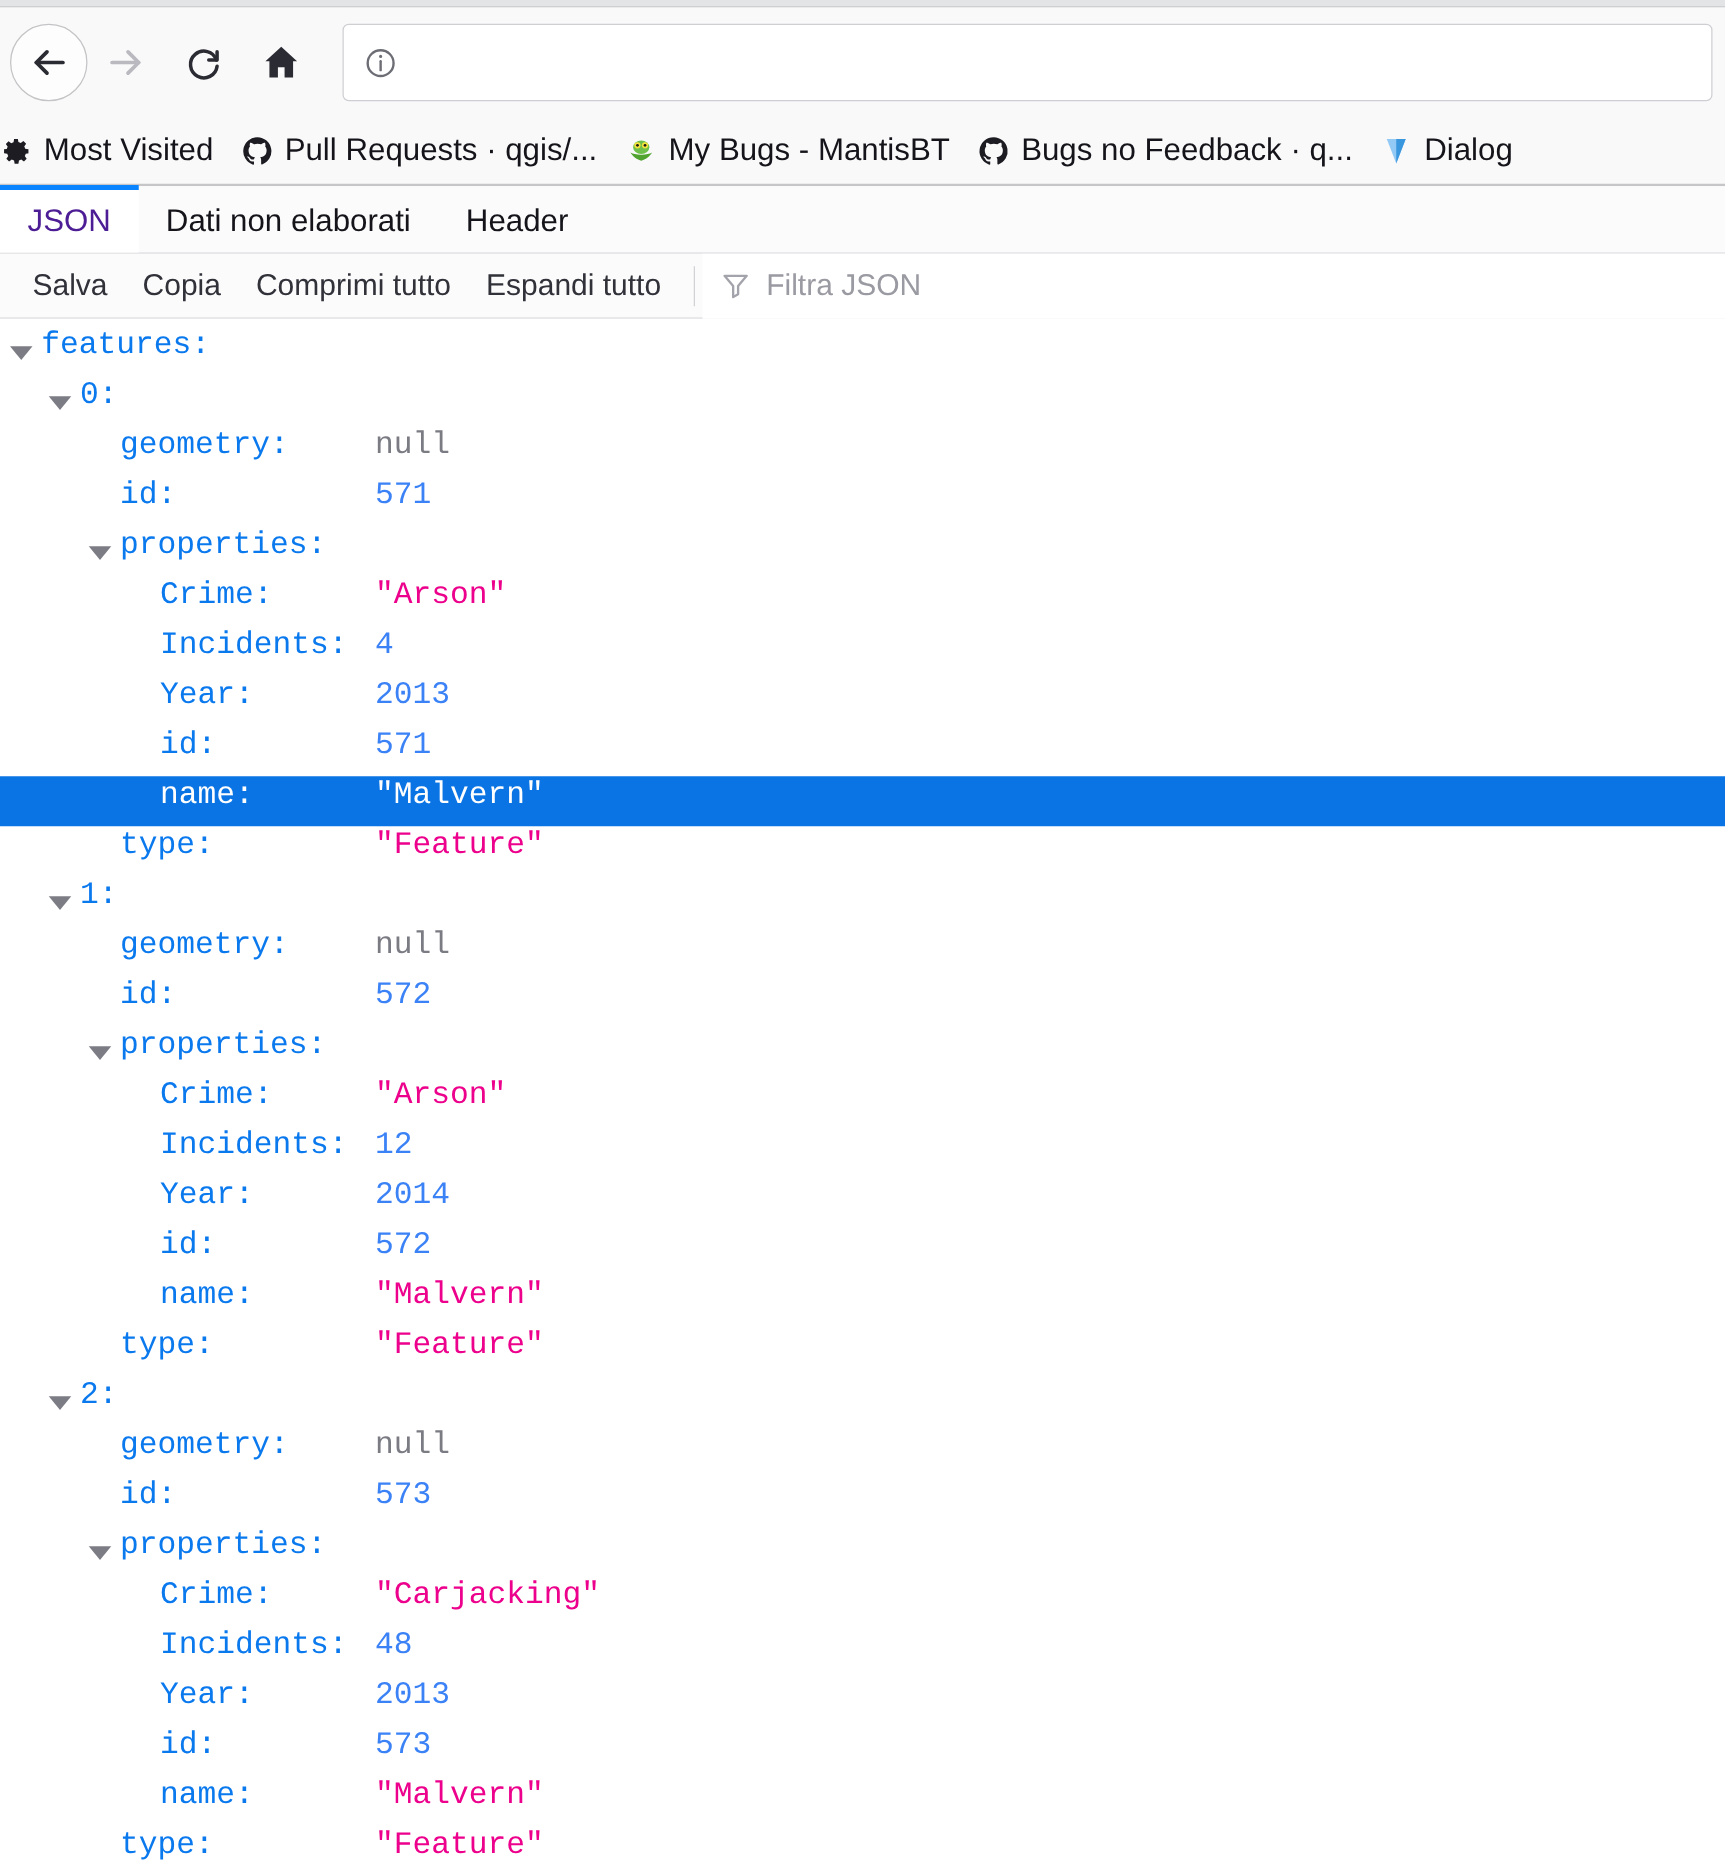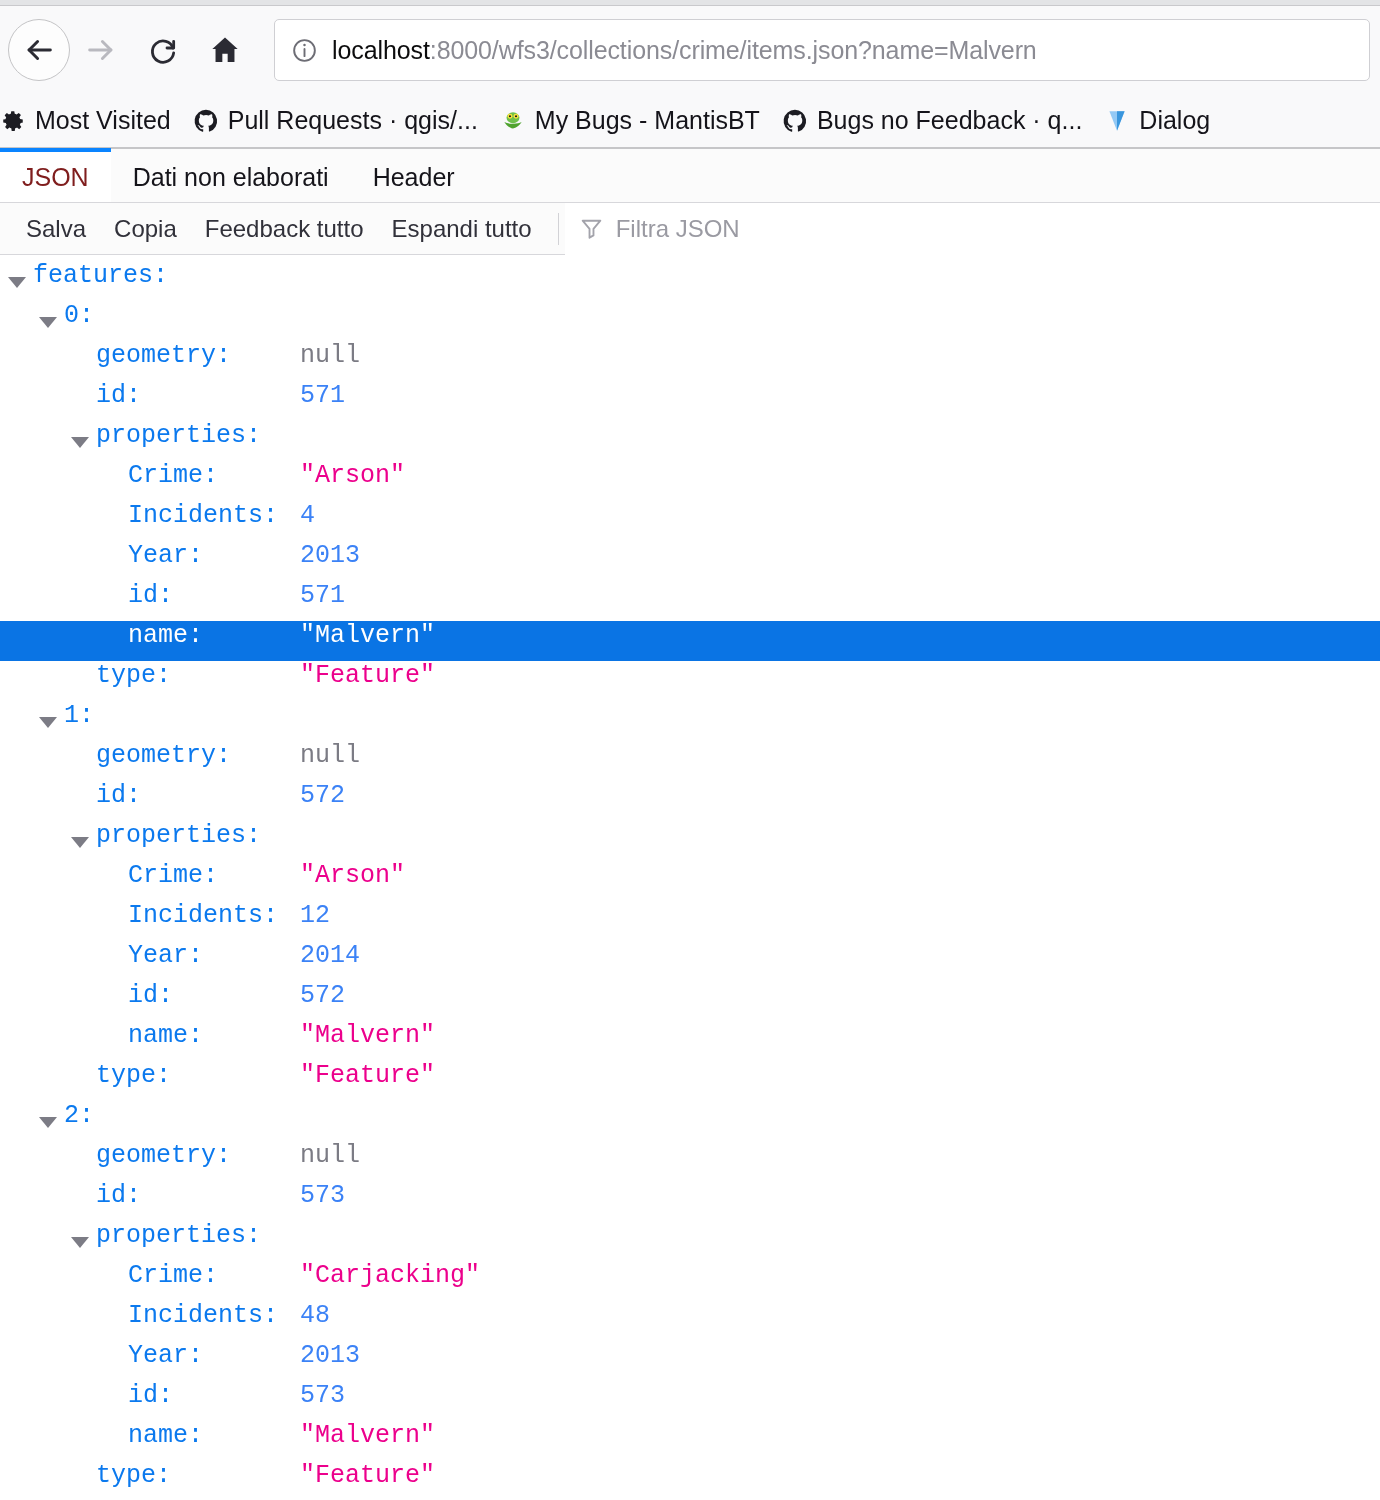--- a/index.html
+++ b/index.html
@@ -99,21 +99,21 @@
   }
   .vtab {
     display: flex; align-items: center;
     padding: 0 22px;
     font-size: 25px;
     color: #15141a;
     border-top: 4px solid transparent;
     margin-top: -1px;
   }
   .vtab.active {
-    color: #7f1d1d;
+    color: #4c1d95;
     border-top-color: #0a84ff;
     background: #ffffff;
   }
 
   
   #viewer-toolbar {
     height: 52px;
     background: #fbfbfb;
     border-bottom: 1px solid #d7d7db;
     display: flex;
@@ -245,21 +245,20 @@
     </div>
 
     <div id="urlbar-wrap">
       <span id="identity-icon">
         <svg width="27" height="27" viewBox="0 0 24 24" fill="none" stroke="#6d6d75" stroke-width="1.7">
           <circle cx="12" cy="12" r="9.2"></circle>
           <line x1="12" y1="10.6" x2="12" y2="17" stroke-linecap="round"></line>
           <circle cx="12" cy="7.2" r="1.1" fill="#6d6d75" stroke="none"></circle>
         </svg>
       </span>
-      <span id="urltext"><span class="host">localhost</span><span class="rest">:8000/wfs3/collections/crime/items.json?name=Malvern</span></span>
     </div>
   </div>
 
   <div id="bookmarks-bar">
 
     <div class="bookmark">
       <span class="bm-icon">
         <svg width="26" height="26" viewBox="0 0 24 24" fill="#1c1c22">
           <path d="M12 8.3a3.7 3.7 0 1 0 0 7.4 3.7 3.7 0 0 0 0-7.4zm0 5.6a1.9 1.9 0 1 1 0-3.8 1.9 1.9 0 0 1 0 3.8z"></path>
           <path d="M21 13.4v-2.8l-2.4-.4a6.9 6.9 0 0 0-.7-1.7l1.4-2-2-2-2 1.4a6.9 6.9 0 0 0-1.7-.7L13.2 3h-2.8l-.4 2.4c-.6.16-1.16.4-1.7.7l-2-1.4-2 2 1.4 2c-.3.53-.54 1.1-.7 1.7L3 10.6v2.8l2.4.4c.16.6.4 1.16.7 1.7l-1.4 2 2 2 2-1.4c.53.3 1.1.54 1.7.7l.4 2.4h2.8l.4-2.4c.6-.16 1.16-.4 1.7-.7l2 1.4 2-2-1.4-2c.3-.53.54-1.1.7-1.7l2.4-.4z"></path>
@@ -314,21 +313,21 @@
 
 <div id="viewer-tabs">
   <div class="vtab active">JSON</div>
   <div class="vtab">Dati non elaborati</div>
   <div class="vtab">Header</div>
 </div>
 
 <div id="viewer-toolbar">
   <div class="tb-btn">Salva</div>
   <div class="tb-btn">Copia</div>
-  <div class="tb-btn">Feedback tutto</div>
+  <div class="tb-btn">Comprimi tutto</div>
   <div class="tb-btn">Espandi tutto</div>
   <div id="tb-sep"></div>
   <div id="filter-box">
     <span id="filter-icon">
       <svg width="25" height="25" viewBox="0 0 24 24" fill="none" stroke="#a3a3ab" stroke-width="1.8" stroke-linejoin="round" stroke-linecap="round">
         <path d="M3.5 4.5h17l-6.6 7.8v6.3l-3.8 2.2v-8.5L3.5 4.5z"></path>
       </svg>
     </span>
     <input id="filter-input" type="text" placeholder="Filtra JSON" style="">
   </div>

